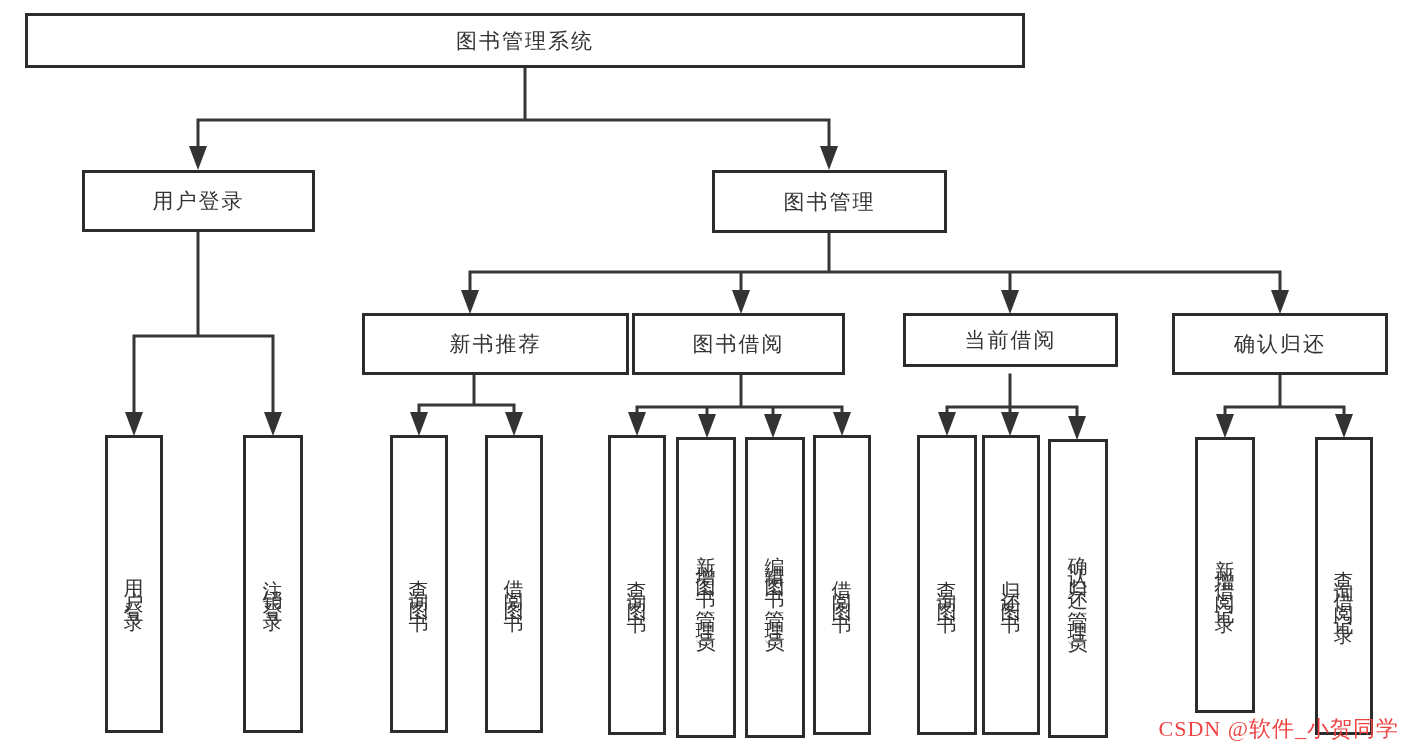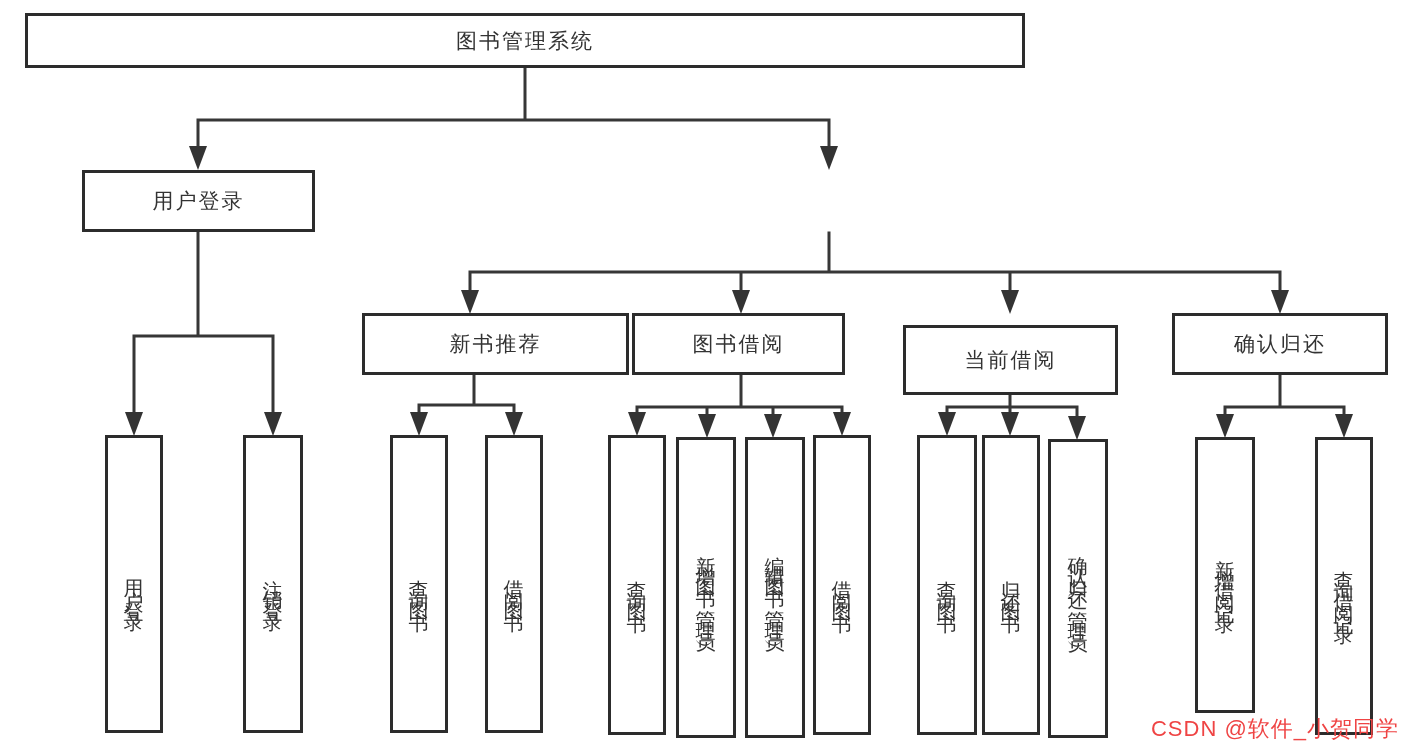--- a/index.html
+++ b/index.html
@@ -1,20 +1,20 @@
 <!DOCTYPE html>
 <html><head>
 <meta charset="utf-8">
 <style>
   html,body{margin:0;padding:0;background:#ffffff;}
   #canvas{
     position:relative;
     width:1405px;height:747px;
     background:#ffffff;
-    font-family:Liberation Sans, sans-serif;
+    font-family:Liberation Serif, serif;
     overflow:hidden;
   }
   #connectors{position:absolute;left:0;top:0;}
   .box{
     position:absolute;
     box-sizing:border-box;
     border:3px solid #2c2c2c;
     background:#ffffff;
     color:#333333;
     display:flex;
@@ -85,24 +85,25 @@
       <polygon points="1001,412 1019,412 1010,436"></polygon>
       <polygon points="1068,416 1086,416 1077,440"></polygon>
       <polygon points="1216,414 1234,414 1225,438"></polygon>
       <polygon points="1335,414 1353,414 1344,438"></polygon>
     </g>
   </svg>
 
   <div class="box h" style="left:25px;top:13px;width:1000px;height:55px">图书管理系统</div>
 
   <div class="box h" style="left:82px;top:170px;width:233px;height:62px">用户登录</div>
+  <div class="box h" style="left:712px;top:170px;width:235px;height:63px">图书管理</div>
 
   <div class="box h" style="left:362px;top:313px;width:267px;height:62px">新书推荐</div>
   <div class="box h" style="left:632px;top:313px;width:213px;height:62px">图书借阅</div>
-  <div class="box h" style="left:903px;top:325px;width:215px;height:70px">当前借阅</div>
+  <div class="box h" style="left:903px;top:313px;width:215px;height:54px">当前借阅</div>
   <div class="box h" style="left:1172px;top:313px;width:216px;height:62px">确认归还</div>
 
   <div class="box leaf" style="left:105px;top:435px;width:58px;height:298px">用户登录</div>
   <div class="box leaf" style="left:243px;top:435px;width:60px;height:298px">注销登录</div>
 
   <div class="box leaf" style="left:390px;top:435px;width:58px;height:298px">查询图书</div>
   <div class="box leaf" style="left:485px;top:435px;width:58px;height:298px">借阅图书</div>
 
   <div class="box leaf" style="left:608px;top:435px;width:58px;height:300px">查询图书</div>
   <div class="box leaf" style="left:676px;top:437px;width:60px;height:301px">新增图书（管理员）</div>

